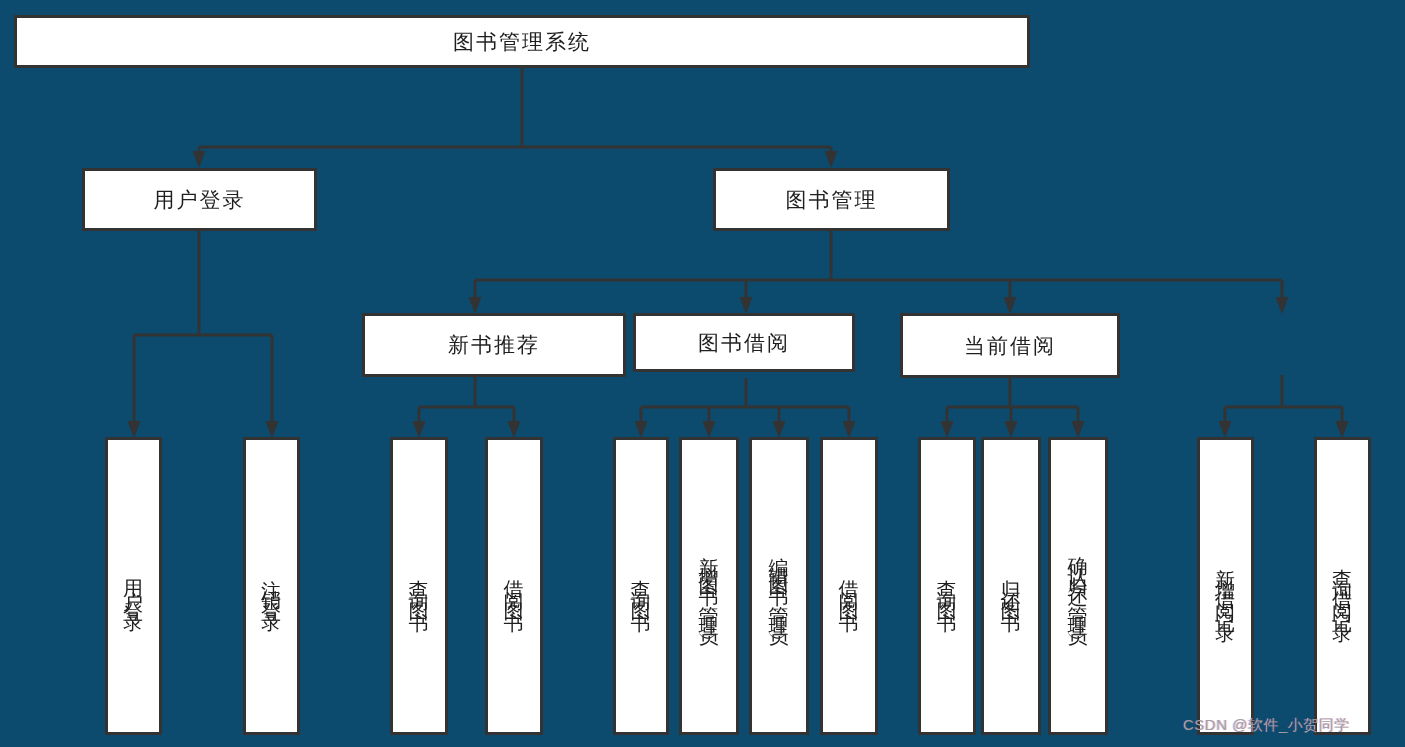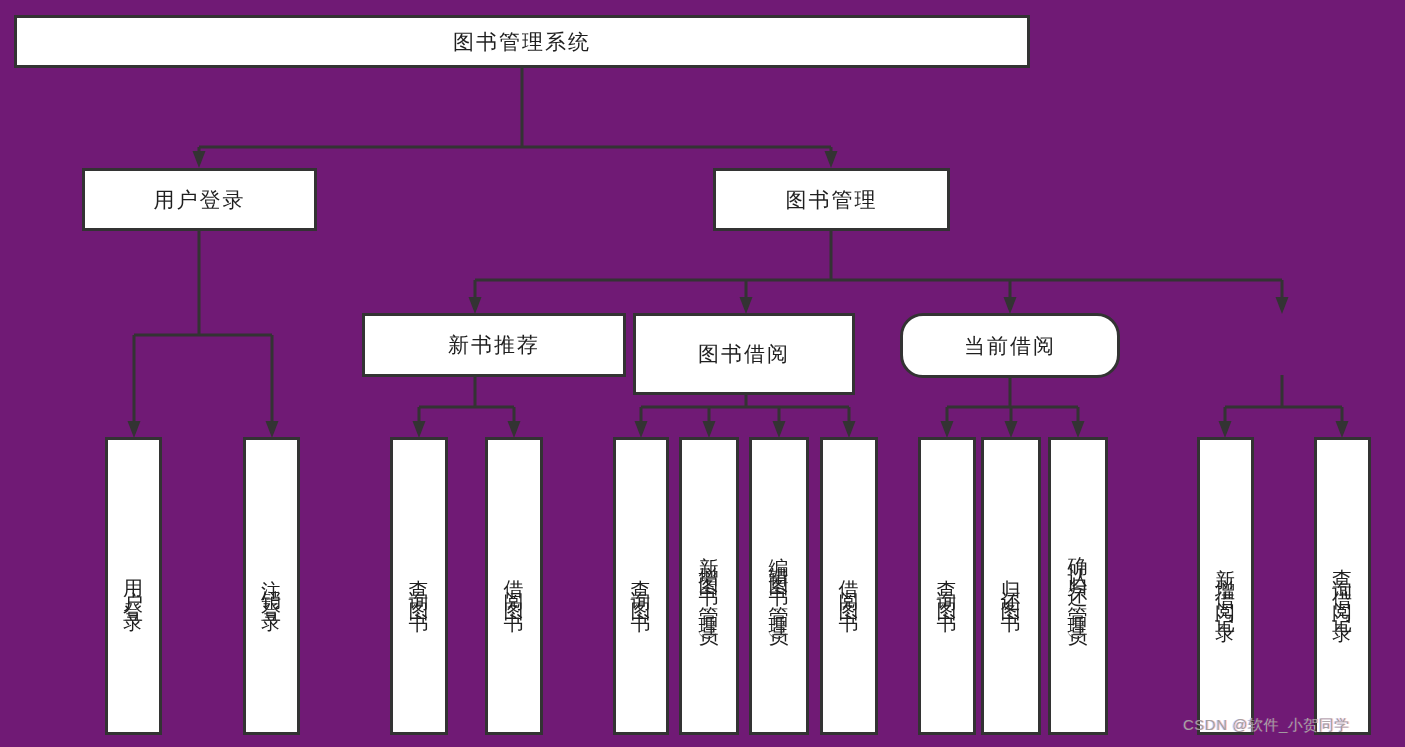--- a/index.html
+++ b/index.html
@@ -5,21 +5,21 @@
   html, body {
     margin: 0;
     padding: 0;
     background: #ffffff;
     font-family: "Liberation Sans", sans-serif;
   }
   #stage {
     position: relative;
     width: 1405px;
     height: 747px;
-    background: #701a75;
+    background: #0c4a6e;
     overflow: hidden;
   }
   #connector-layer {
     position: absolute;
     left: 0;
     top: 0;
     pointer-events: none;
   }
   .node {
     position: absolute;
@@ -49,22 +49,22 @@
   .node.v.long span {
     letter-spacing: 10px;
   }
   
   .n-root            { left: 14px;   top: 15px;  width: 1016px; height: 53px; }
   
   .n-user-login      { left: 82px;   top: 168px; width: 235px;  height: 63px; }
   .n-book-mgmt       { left: 713px;  top: 168px; width: 237px;  height: 63px; }
   
   .n-new-book-rec    { left: 362px;  top: 313px; width: 264px;  height: 64px; }
-  .n-book-borrow     { left: 633px;  top: 313px; width: 222px;  height: 82px; }
-  .n-current-borrow  { left: 900px;  top: 313px; width: 220px;  height: 65px; border-radius: 23px; }
+  .n-book-borrow     { left: 633px;  top: 313px; width: 222px;  height: 59px; }
+  .n-current-borrow  { left: 900px;  top: 313px; width: 220px;  height: 65px; }
   .n-borrow-records  { left: 1172px; top: 313px; width: 221px;  height: 62px; }
   
   .leaf              { top: 437px; height: 298px; }
   .n-ul-login        { left: 105px;  width: 57px; }
   .n-ul-logout       { left: 243px;  width: 57px; }
   .n-nb-query        { left: 390px;  width: 58px; }
   .n-nb-borrow       { left: 485px;  width: 58px; }
   .n-bb-query        { left: 613px;  width: 56px; }
   .n-bb-add          { left: 679px;  width: 60px; }
   .n-bb-edit         { left: 749px;  width: 60px; }

